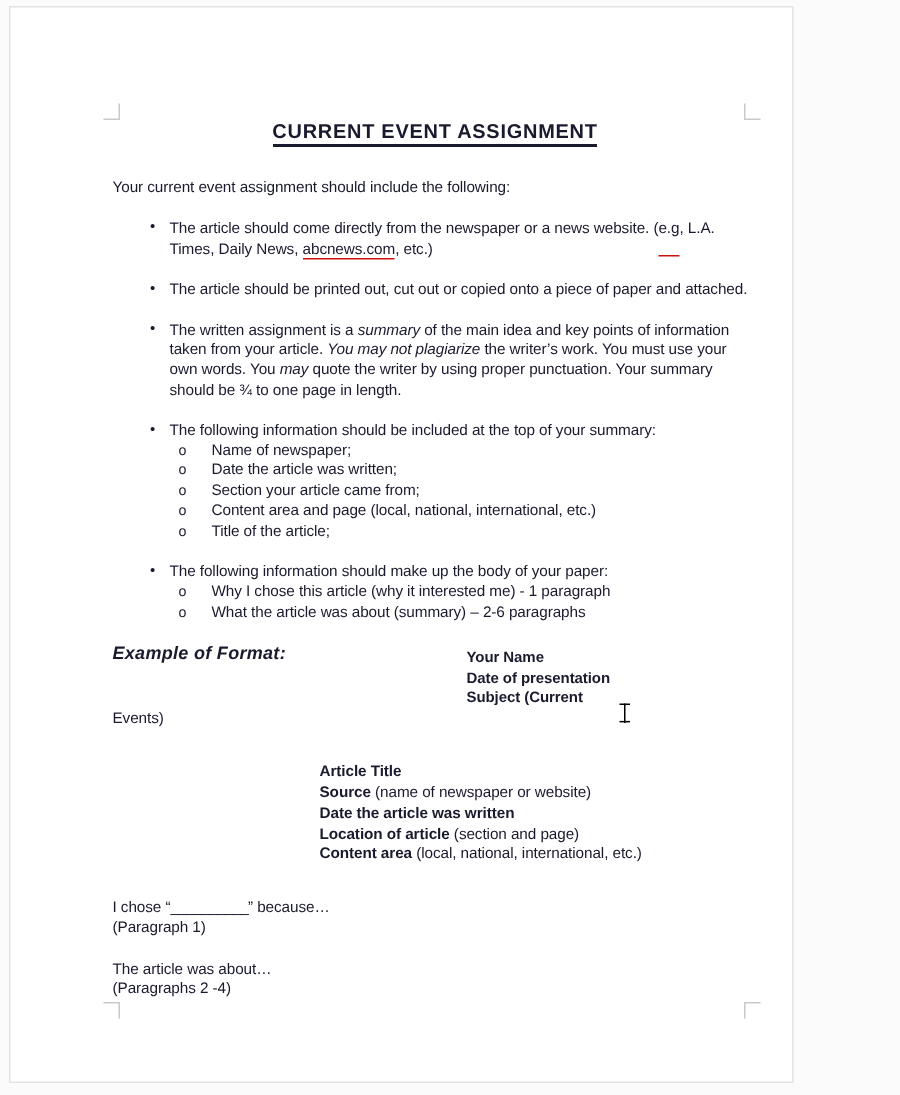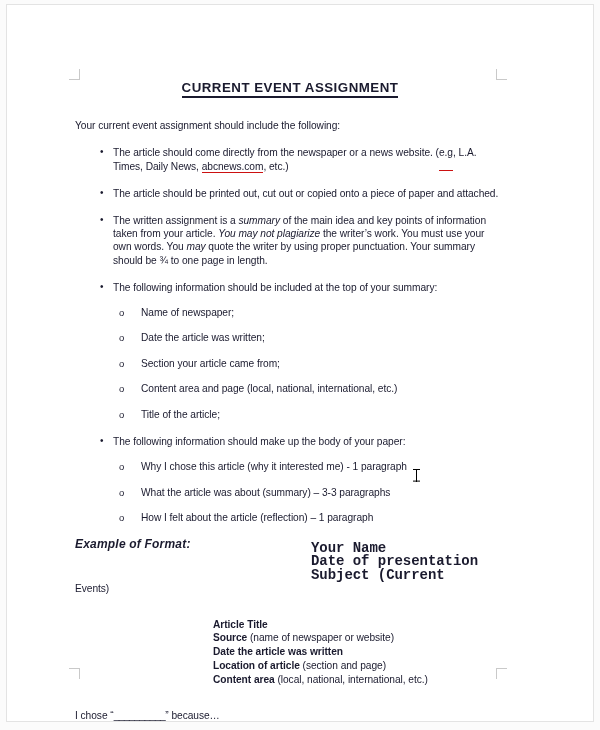--- a/index.html
+++ b/index.html
@@ -21,21 +21,21 @@
     position: relative;
     width: 600px;
     height: 730px;
     background: #fbfbfb;
     box-sizing: border-box;
   }
   .page {
     position: absolute;
     left: 6px;
     top: 4px;
-    width: 588px;
+    width: 523px;
     height: 718px;
     background: #ffffff;
     border: 1px solid #e3e3e3;
     box-sizing: border-box;
     overflow: hidden;
   }
 
   
   .crop-mark {
     position: absolute;
@@ -118,21 +118,21 @@
 
   
   ul.subs {
     list-style: none;
     margin: 0;
     padding: 0;
   }
   ul.subs > li {
     position: relative;
     padding-left: 28px;
-    margin-top: 12px;
+    margin-top: 0;
     line-height: 13.4px;
   }
   ul.subs > li::before {
     content: "o";
     position: absolute;
     left: 6px;
     top: 0;
     font-size: 9.5px;
   }
 
@@ -154,23 +154,22 @@
     font-style: italic;
     font-size: 12px;
     letter-spacing: 0.2px;
   }
 
   .header-block {
     position: relative;
     margin-top: -10px;
     padding-left: 236px;
     font-weight: bold;
-    font-size: 14px;
+    font-size: 10px;
     line-height: 13.6px;
-    font-family: Liberation Mono, monospace;
   }
   .events-wrap {
     font-weight: normal;
     font-size: 10.2px;
     margin-top: 0;
   }
 
   .article-block {
     margin-top: 22px;
     padding-left: 138px;
@@ -252,22 +251,21 @@
               <li>Date the article was written;</li>
               <li>Section your article came from;</li>
               <li>Content area and page (local, national, international, etc.)</li>
               <li>Title of the article;</li>
             </ul>
           </li>
           <li>
             <div><span>The following information should make up the body of your paper:</span></div>
             <ul class="subs">
               <li>Why I chose this article (why it interested me)  -  1 paragraph</li>
-              <li>What the article was about (summary)  –  3-3 paragraphs</li>
-              <li>How I felt about the article (reflection)  –  1 paragraph</li>
+              <li>What the article was about (summary)  –  2-6 paragraphs</li>
             </ul>
           </li>
         </ul>
 
       <div class="example-head">Example of Format:</div>
 
       <div class="header-block" id="header-block">
           <div>Your Name</div>
           <div>Date of presentation</div>
           <div>Subject  (Current</div>

